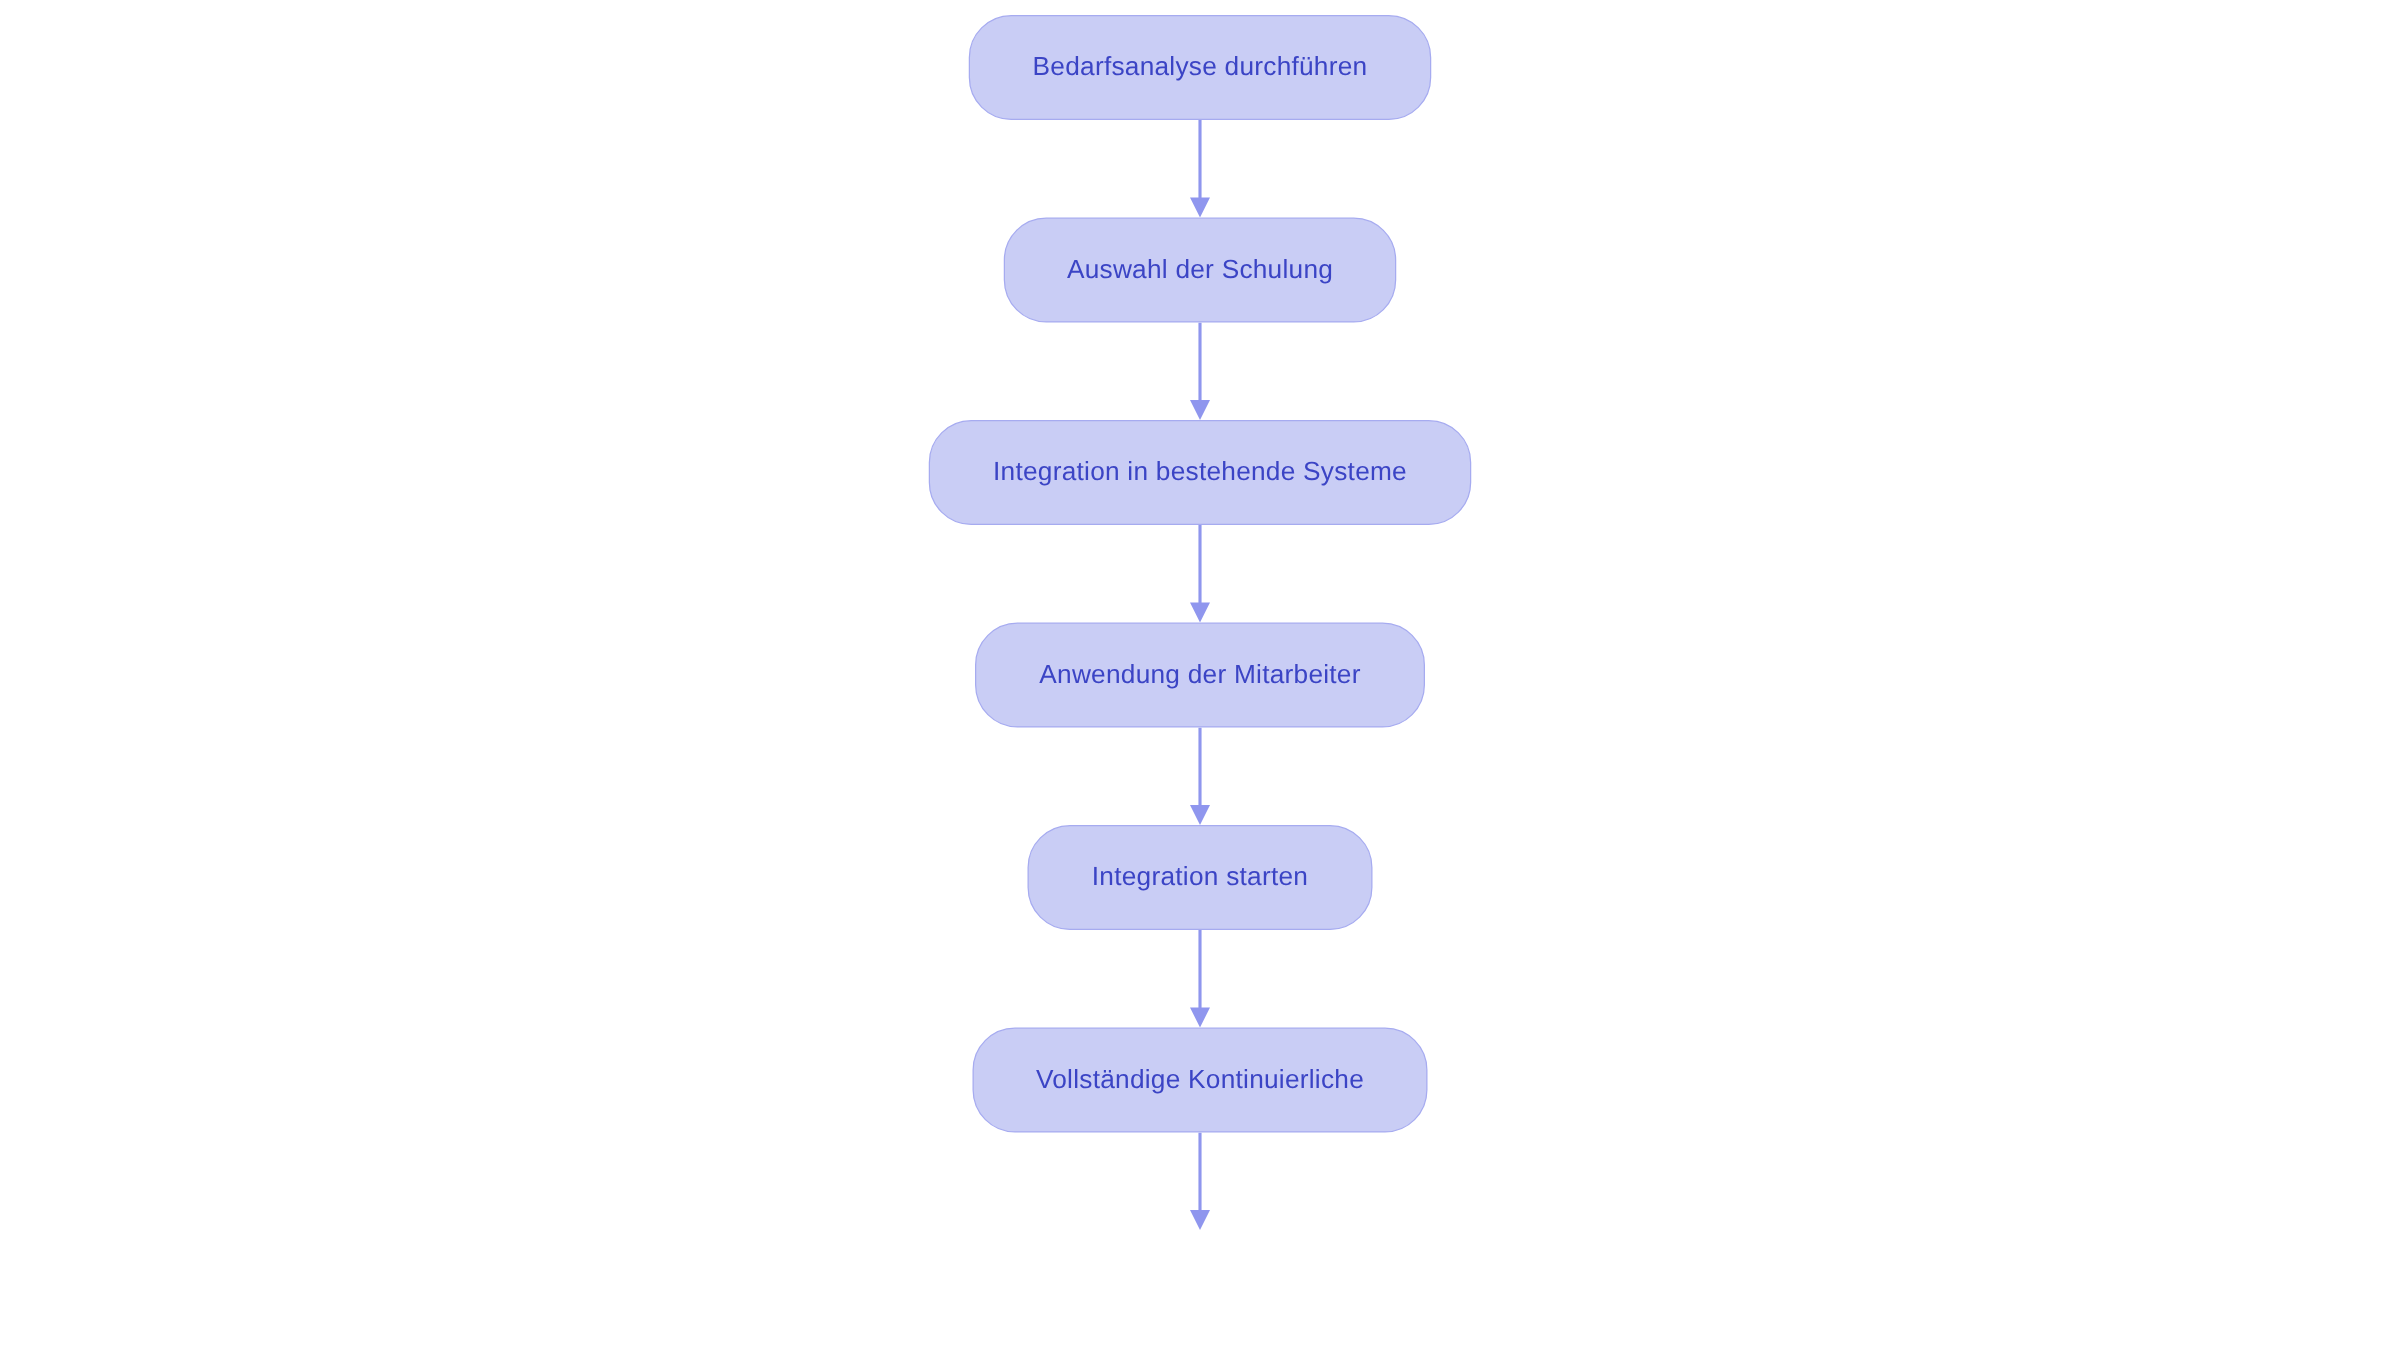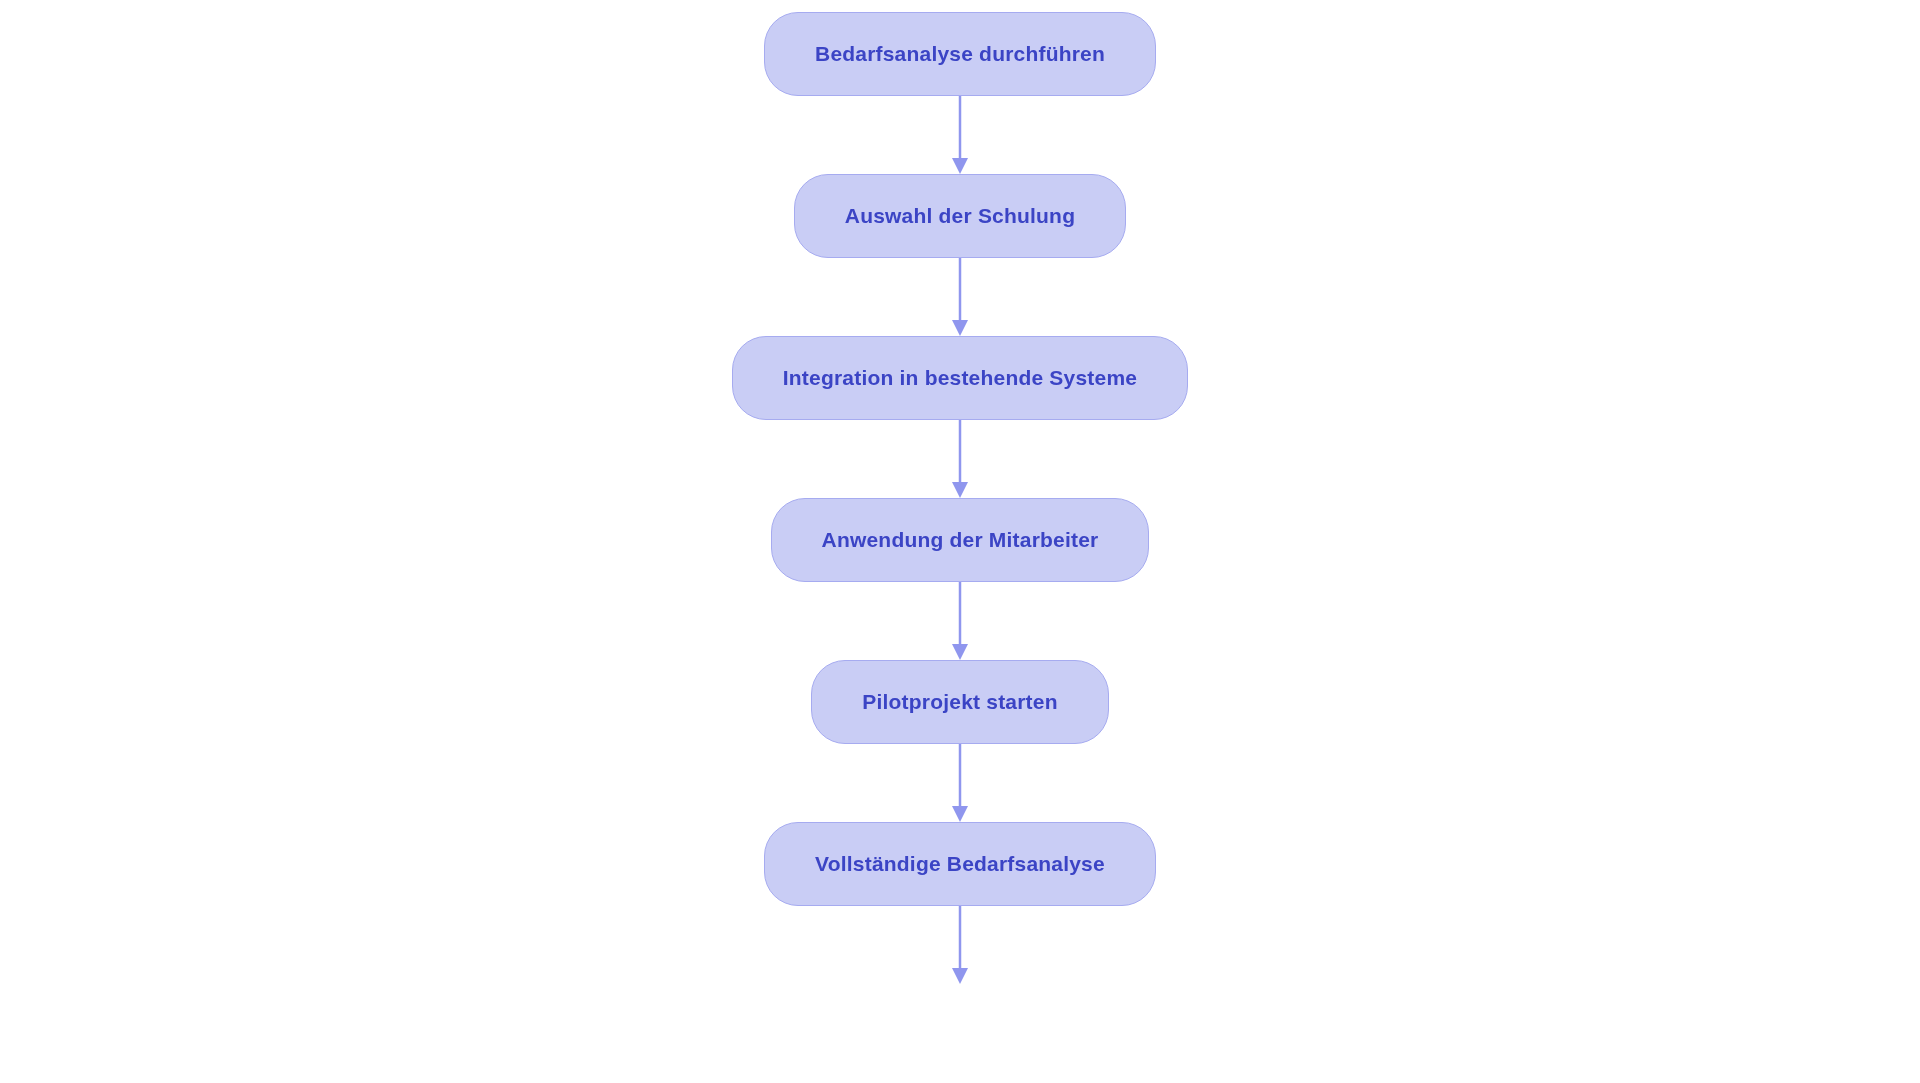--- a/index.html
+++ b/index.html
@@ -18,21 +18,20 @@
     overflow: hidden;
   }
   .canvas {
     position: relative;
     width: 1920px;
     height: 1083px;
     display: flex;
     flex-direction: column;
     align-items: center;
     padding-top: 12px;
-    font-weight: bold;
   }
   .node {
     min-height: 84px;
     border-radius: 34px;
     background: var(--node-fill);
     border: 1.5px solid var(--node-border);
     color: var(--node-text);
     display: flex;
     align-items: center;
     justify-content: center;
@@ -86,30 +85,30 @@
   <div class="node">
     <span>Anwendung der Mitarbeiter</span>
   </div>
 
   <svg class="connector" viewBox="0 0 20 78">
     <line x1="10" y1="0" x2="10" y2="64"></line>
     <polygon points="2,62 18,62 10,78"></polygon>
   </svg>
 
   <div class="node">
-    <span>Pilotprojekt starten</span>
+    <span>Integration starten</span>
   </div>
 
   <svg class="connector" viewBox="0 0 20 78">
     <line x1="10" y1="0" x2="10" y2="64"></line>
     <polygon points="2,62 18,62 10,78"></polygon>
   </svg>
 
   <div class="node">
-    <span>Vollständige Bedarfsanalyse</span>
+    <span>Vollständige Kontinuierliche</span>
   </div>
 
   <svg class="connector" viewBox="0 0 20 78">
     <line x1="10" y1="0" x2="10" y2="64"></line>
     <polygon points="2,62 18,62 10,78"></polygon>
   </svg>
 
 
 </div>
 

